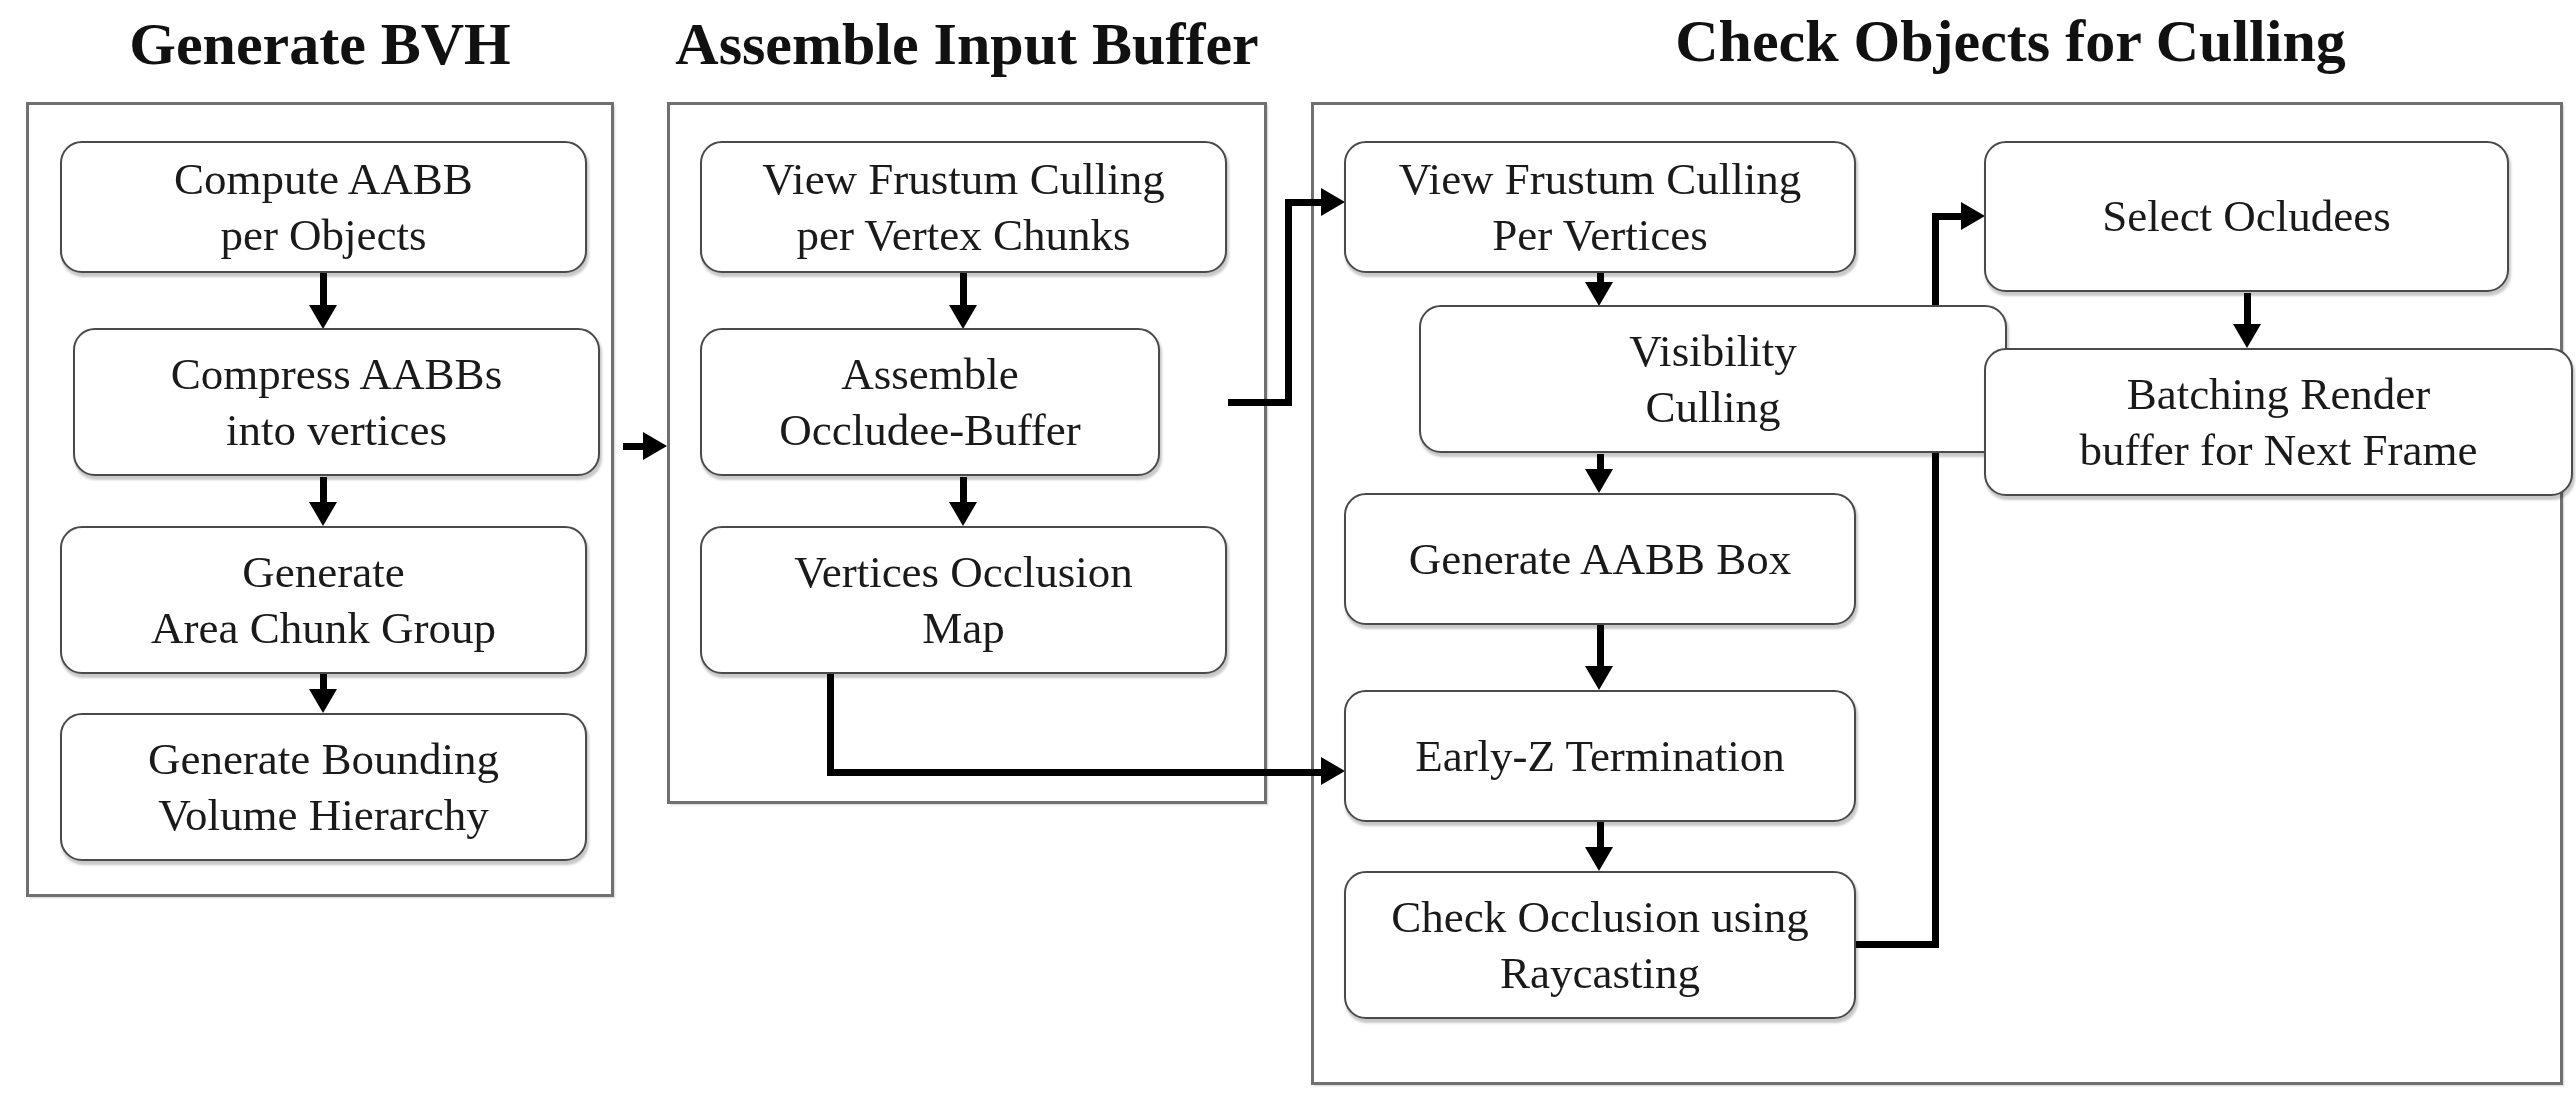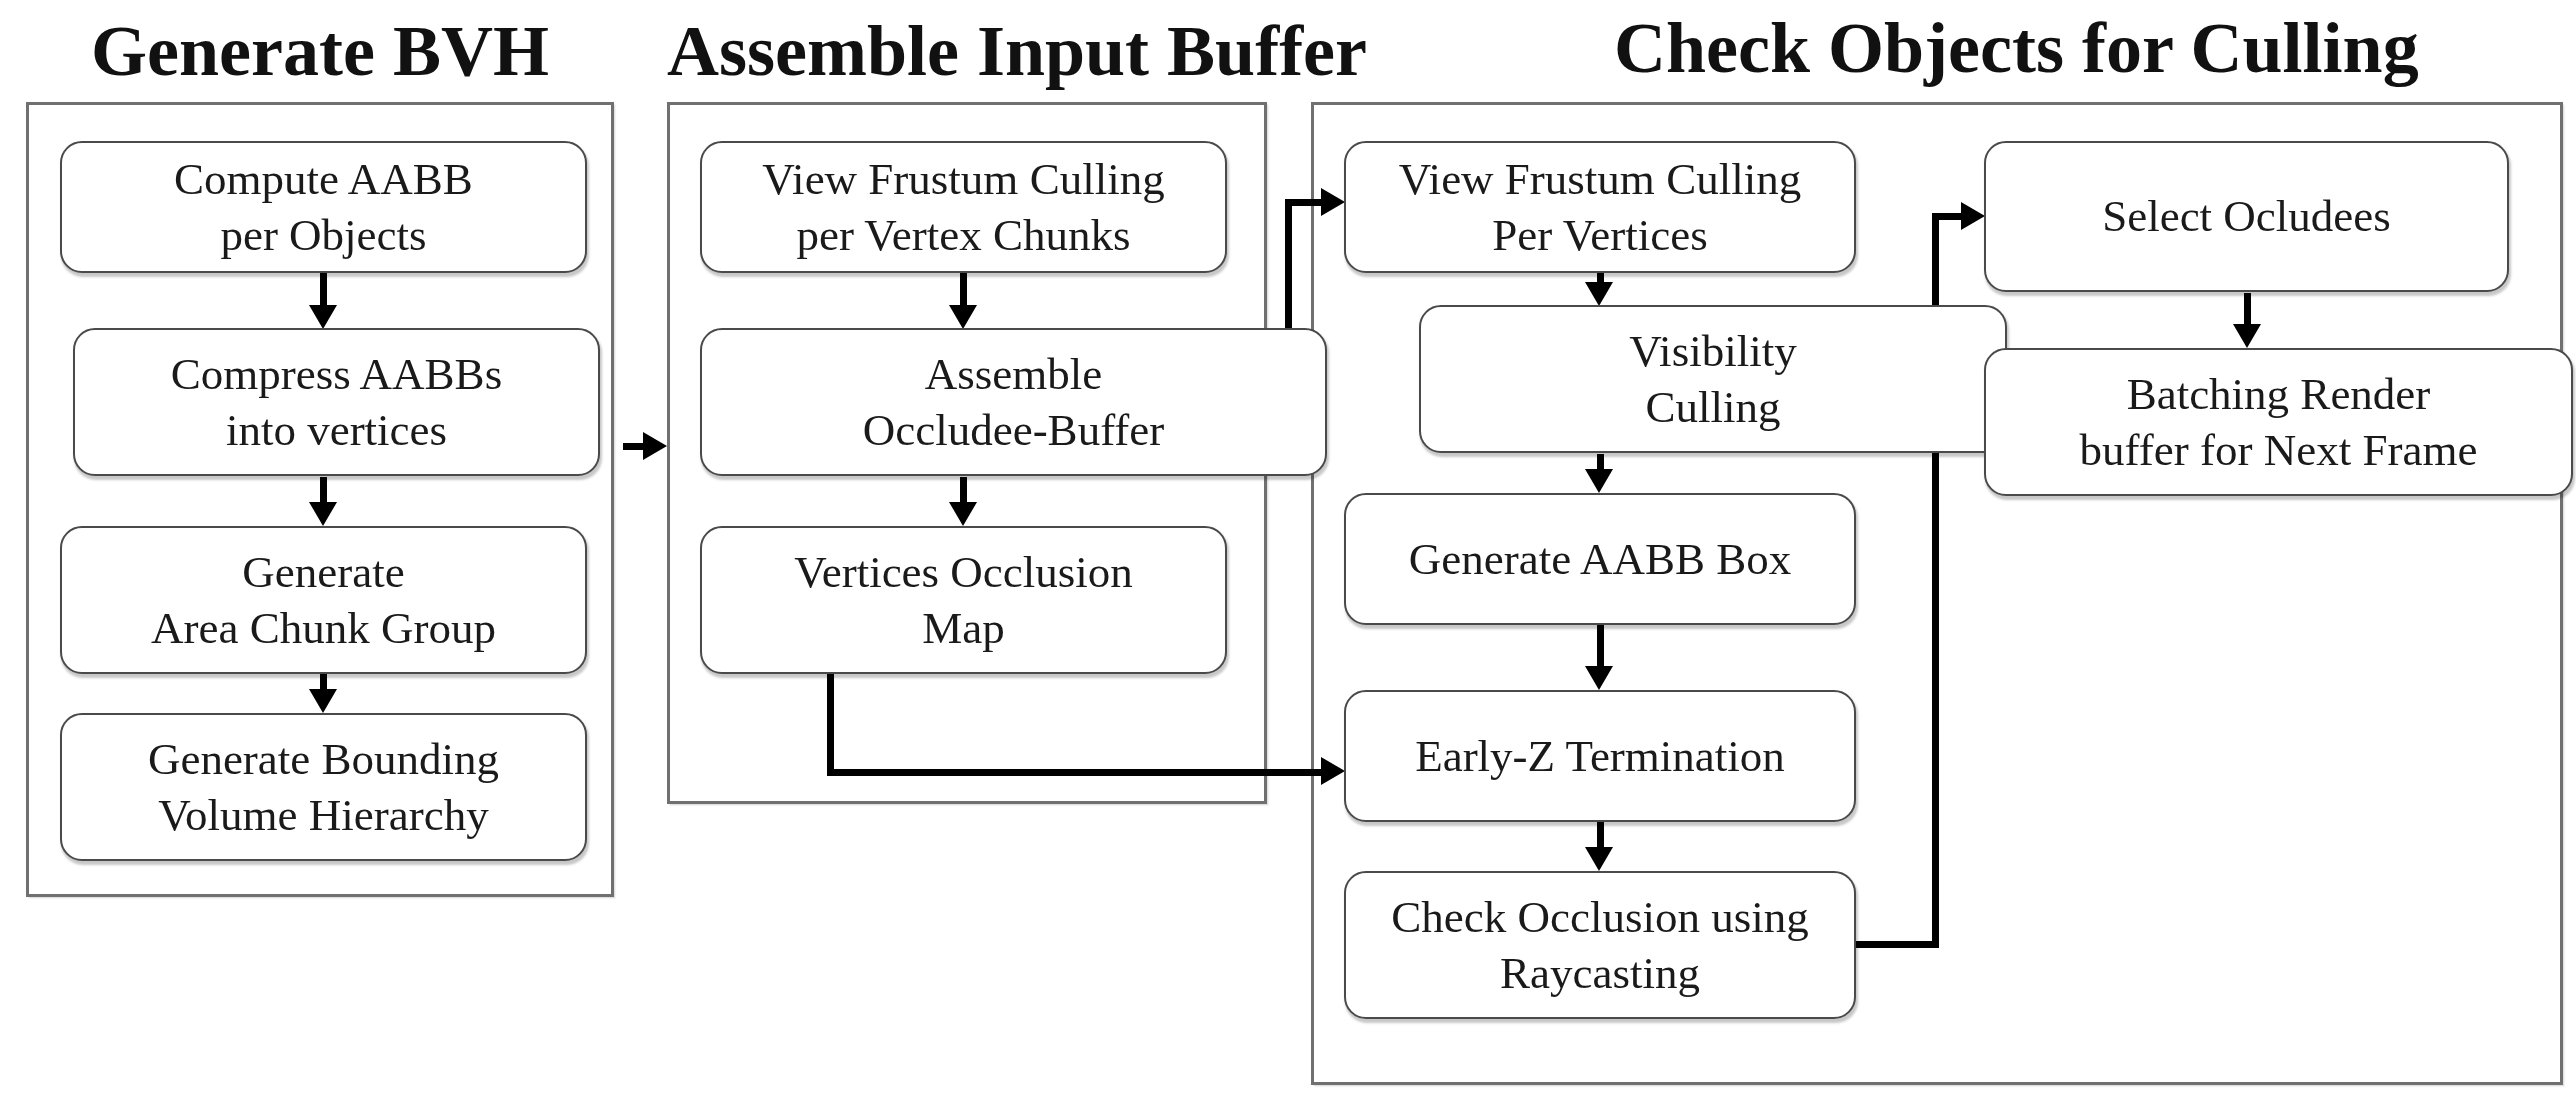--- a/index.html
+++ b/index.html
@@ -1,21 +1,21 @@
 <!DOCTYPE html>
 <html style="font-size:12.7px"><head>
 <meta charset="utf-8">
 <style>
   html,body{margin:0;padding:0;background:#ffffff;}
   .stage{
     position:relative;width:2576px;height:1115px;background:#ffffff;overflow:hidden;
     font-family:"Liberation Serif","DejaVu Serif",serif;color:#1a1a1a;
   }
   .sec-title{
-    position:absolute;text-align:center;font-weight:bold;font-size:72px;line-height:1.12;
+    position:absolute;text-align:center;font-weight:bold;font-size:60px;line-height:1.12;
     color:#111;letter-spacing:0px;white-space:nowrap;
   }
   .container{
     position:absolute;border:3.2px solid #707070;background:transparent;box-sizing:border-box;
     box-shadow:1.6px 2.4px 1.6px rgba(0,0,0,0.12);
   }
   .node{
     position:absolute;box-sizing:border-box;background:#ffffff;
     border:2.4px solid #4a4a4a;border-radius:22px;
     box-shadow:1.6px 3.2px 2.4px rgba(0,0,0,0.22);
@@ -98,21 +98,21 @@
 per Objects</div>
   <div class="node" style="left:73px;top:328px;width:527px;height:148px">Compress AABBs
 into vertices</div>
   <div class="node" style="left:60px;top:713px;width:527px;height:148px">Generate Bounding
 Volume Hierarchy</div>
   <div class="node" style="left:60px;top:526px;width:527px;height:148px">Generate
 Area Chunk Group</div>
 
   <div class="node" style="left:700px;top:141px;width:527px;height:132px">View Frustum Culling
 per Vertex Chunks</div>
-  <div class="node" style="left:700px;top:328px;width:627px;height:148px">Assemble
+  <div class="node" style="left:700px;top:328px;width:460px;height:148px">Assemble
 Occludee-Buffer</div>
   <div class="node" style="left:700px;top:526px;width:527px;height:148px">Vertices Occlusion
 Map</div>
 
   <div class="node" style="left:1344px;top:141px;width:512px;height:132px">View Frustum Culling
 Per Vertices</div>
   <div class="node" style="left:1419px;top:305px;width:588px;height:148px">Visibility
 Culling</div>
   <div class="node" style="left:1344px;top:493px;width:512px;height:132px">Generate AABB Box</div>
   <div class="node" style="left:1344px;top:690px;width:512px;height:132px">Early-Z Termination</div>

